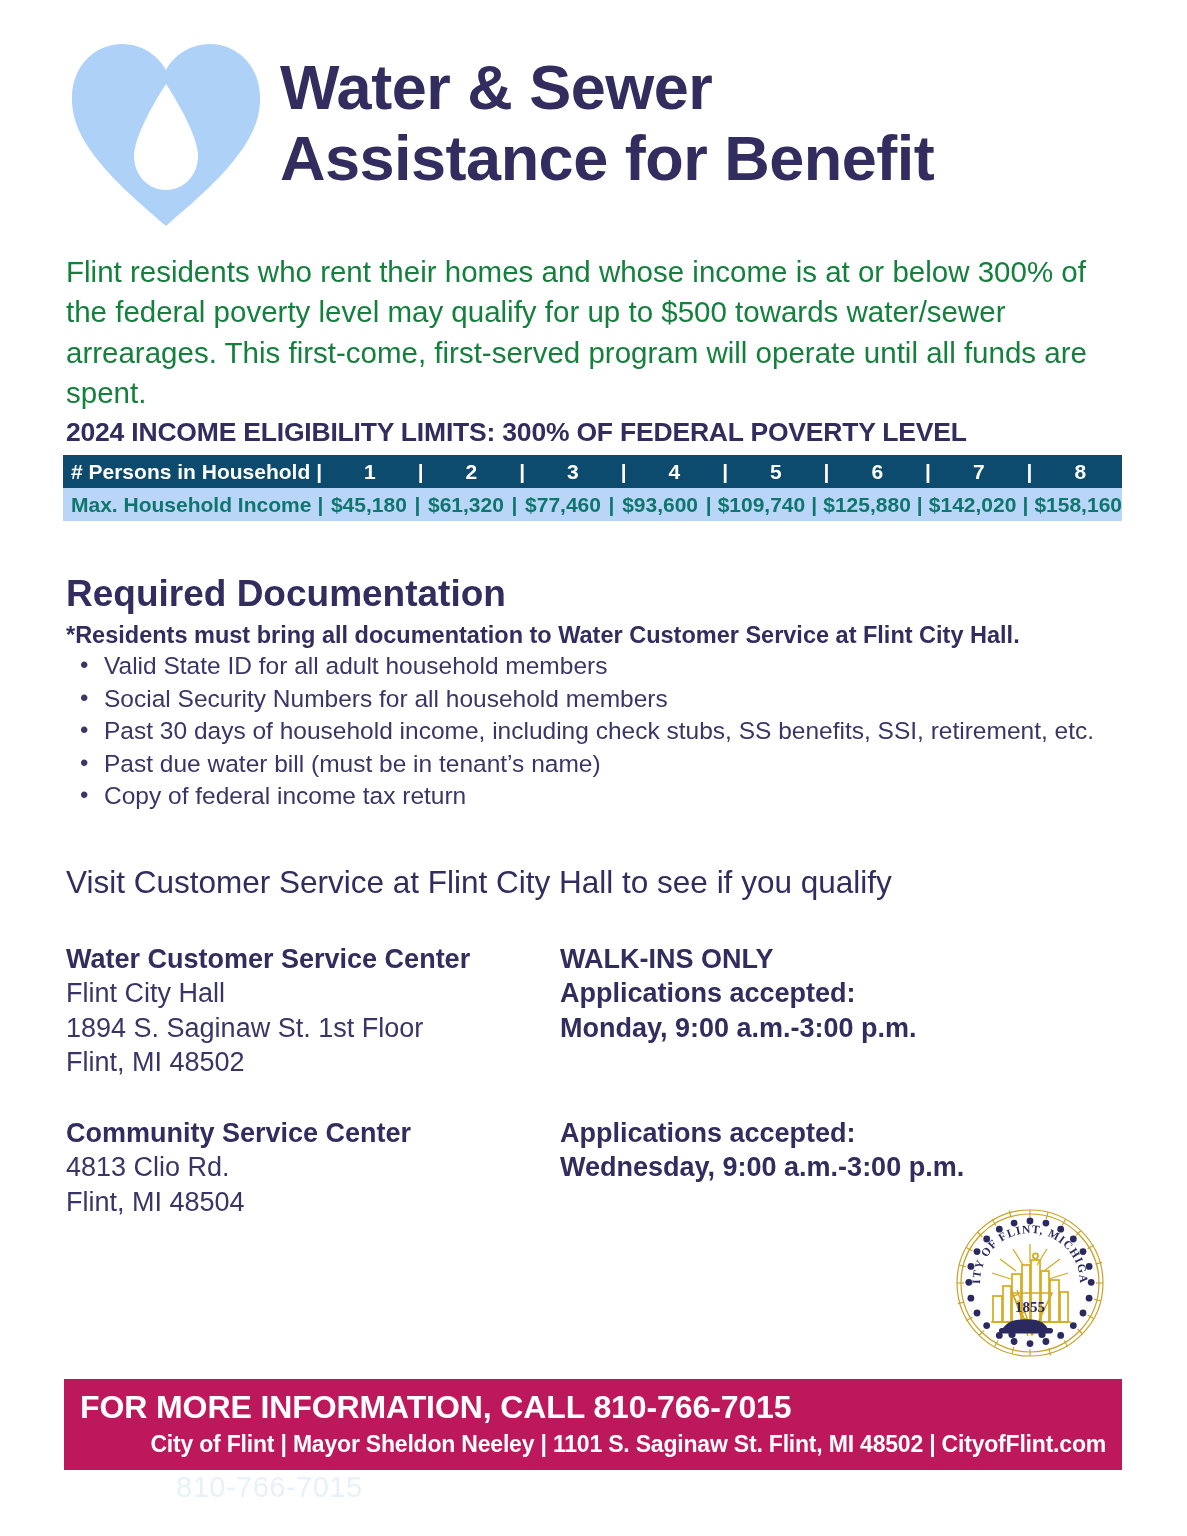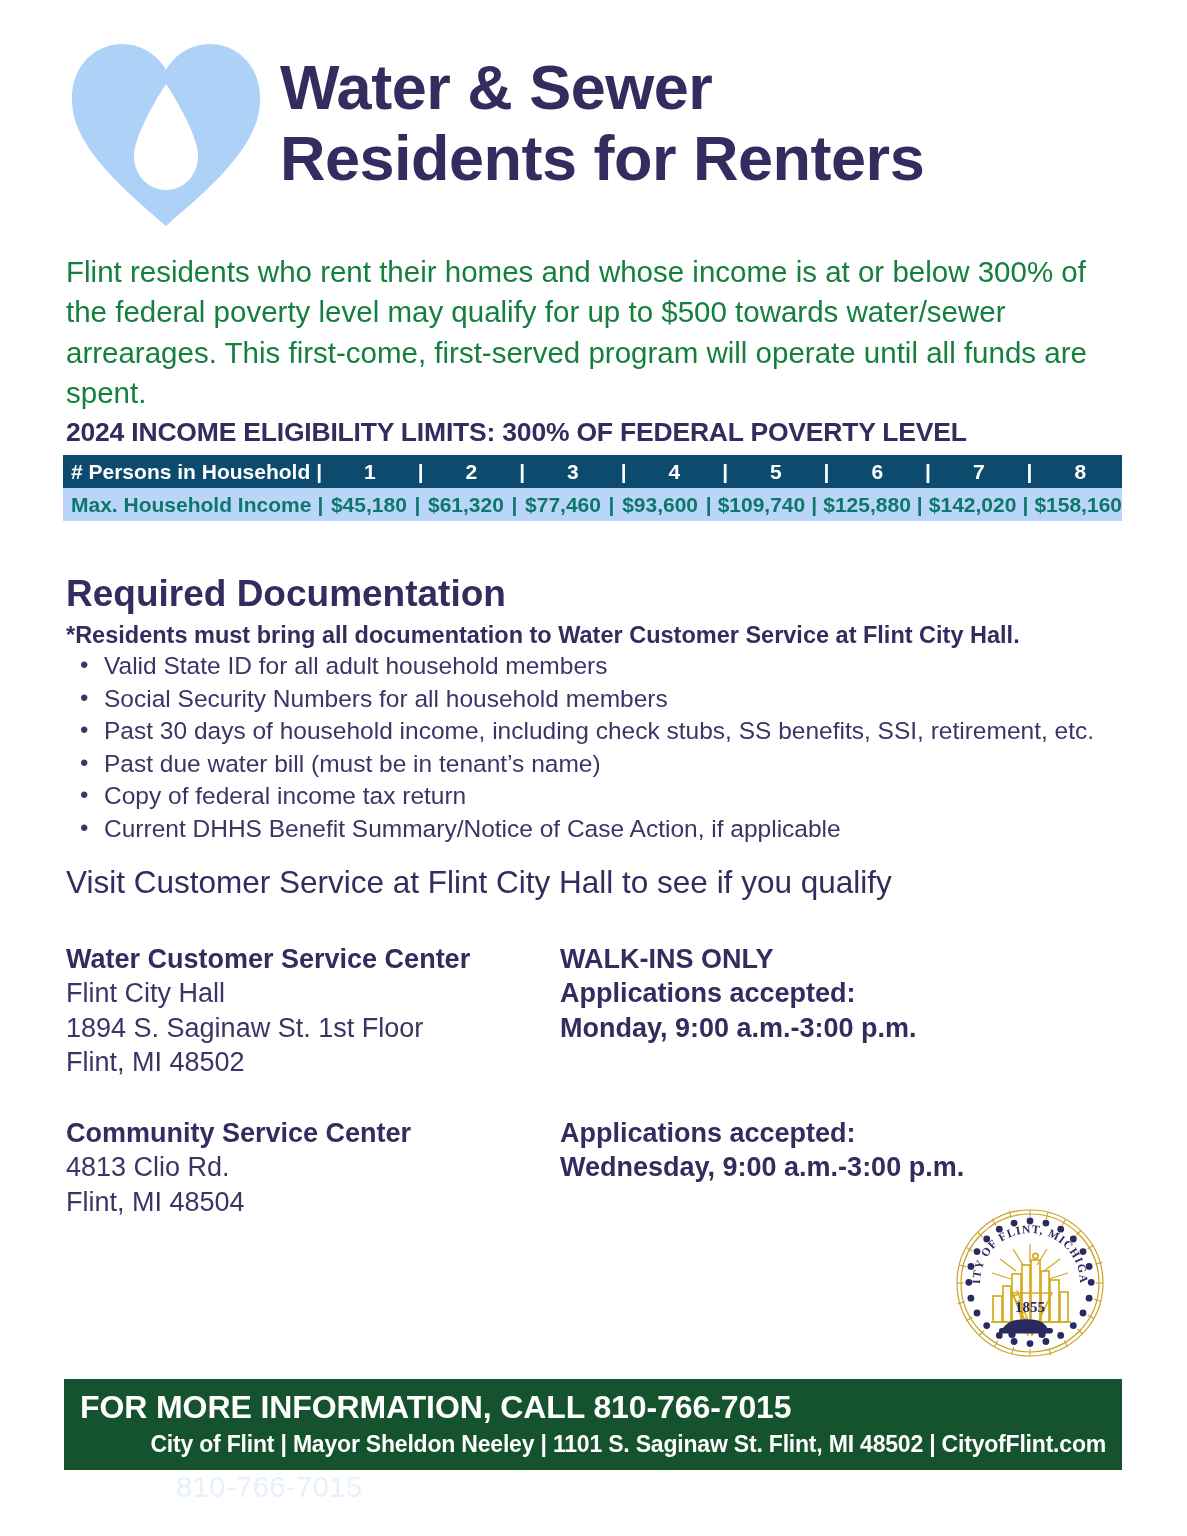--- a/index.html
+++ b/index.html
@@ -204,21 +204,21 @@
     height: 150px;
   }
 
   
   .footer {
     position: absolute;
     left: 64px;
     top: 1379px;
     width: 1058px;
     height: 91px;
-    background: #14532d;
+    background: #be185d;
     box-sizing: border-box;
     padding: 9px 16px 0 16px;
   }
   .footer-line1 {
     color: #ffffff;
     font-size: 32px;
     font-weight: bold;
     line-height: 1.22;
     letter-spacing: -0.1px;
     white-space: nowrap;
@@ -260,21 +260,21 @@
                  C 182 120, 122 166, 100 186 Z" fill="#aed2f7"></path>
         <path d="M100 44
                  C 100 44, 68 92, 68 116
                  C 68 135, 82 150, 100 150
                  C 118 150, 132 135, 132 116
                  C 132 92, 100 44, 100 44 Z" fill="#ffffff"></path>
       </svg>
     </div>
     <div class="title-block">
       <div class="title-line">Water &amp; Sewer</div>
-      <div class="title-line">Residents for Renters</div>
+      <div class="title-line">Assistance for Benefit</div>
     </div>
   </div>
 
   <div class="intro">Flint residents who rent their homes and whose income is at or below 300% of the federal poverty level may qualify for up to $500 towards water/sewer arrearages. This first-come, first-served program will operate until all funds are spent.</div>
 
   <div class="table-head">2024 INCOME ELIGIBILITY LIMITS: 300% OF FEDERAL POVERTY LEVEL</div>
 
   <div class="income-table">
     <div class="row row-header">
       <div class="cell-label wide"># Persons in Household</div>
@@ -317,21 +317,20 @@
   </div>
 
   <div class="sec-title">Required Documentation</div>
   <div class="sec-note">*Residents must bring all documentation to Water Customer Service at Flint City Hall.</div>
   <ul class="doc-list">
     <li>Valid State ID for all adult household members</li>
     <li>Social Security Numbers for all household members</li>
     <li>Past 30 days of household income, including check stubs, SS benefits, SSI, retirement, etc.</li>
     <li>Past due water bill (must be in tenant’s name)</li>
     <li>Copy of federal income tax return</li>
-    <li>Current DHHS Benefit Summary/Notice of Case Action, if applicable</li>
   </ul>
 
   <div class="visit-head">Visit Customer Service at Flint City Hall to see if you qualify</div>
 
   <div class="loc loc-1">
     <div class="loc-left">
       <div class="loc-line bold">Water Customer Service Center</div>
       <div class="loc-line">Flint City Hall</div>
       <div class="loc-line">1894 S. Saginaw St. 1st Floor</div>
       <div class="loc-line">Flint, MI 48502</div>

